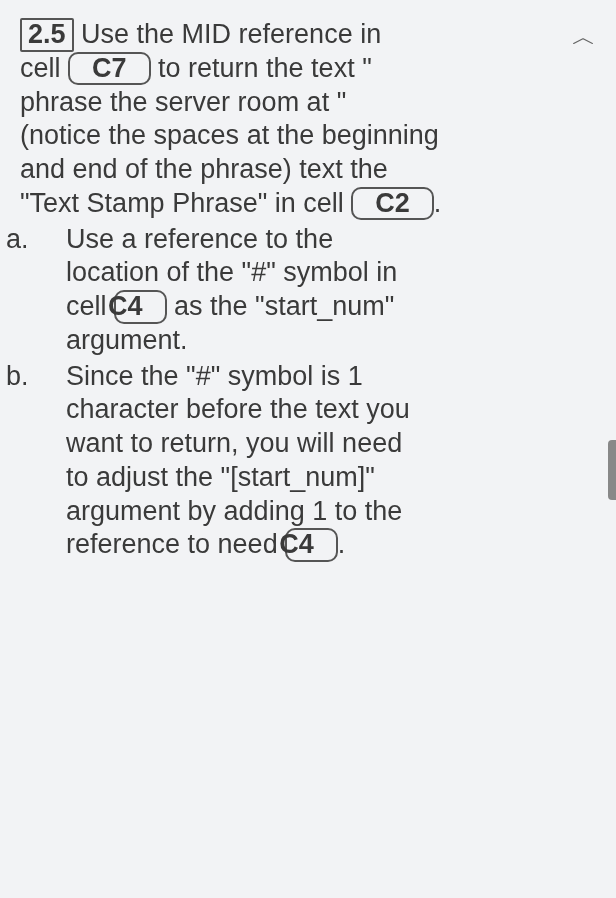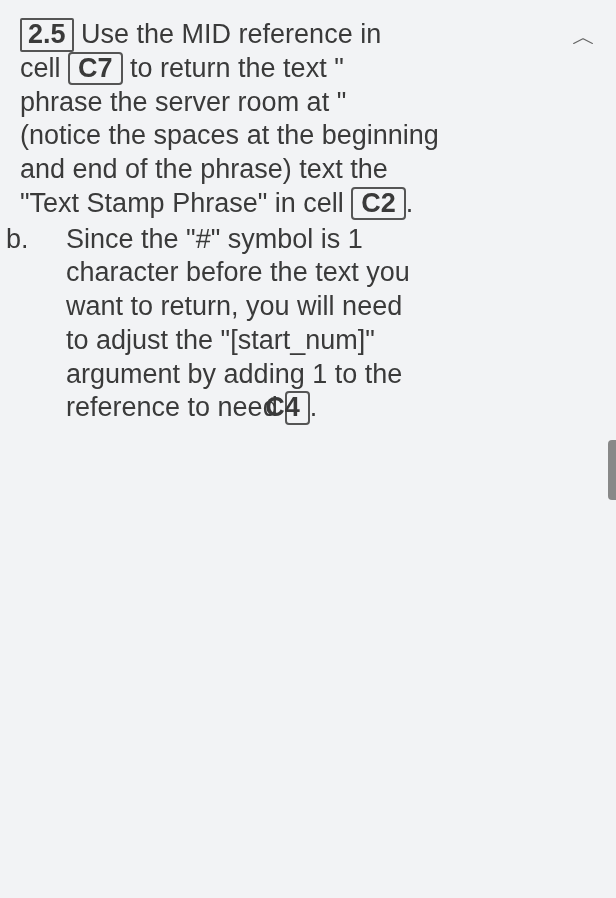--- a/index.html
+++ b/index.html
@@ -24,22 +24,22 @@
     display: inline-block;
     border: 2px solid #555;
     border-radius: 2px;
     padding: 0 6px;
     font-weight: 600;
     line-height: 1.1;
     vertical-align: baseline;
   }
   .pill.cell {
     font-weight: 700;
-    border-radius: 4px;
-    padding: 0 8px;
+    border-radius: 10px;
+    padding: 0 22px;
   }
   .intro {
     margin-bottom: 2px;
   }
   .sub {
     padding-left: 46px;
     text-indent: -30px;
     margin-top: 2px;
   }
   .sub .letter {
@@ -72,20 +72,26 @@
 
   <p class="intro">
     <span class="pill">2.5</span><span> Use the MID reference in</span><br>
     <span>cell </span><span class="pill cell">C7</span><span> to return the text "</span><br>
     <span>phrase the server room at "</span><br>
     <span>(notice the spaces at the beginning</span><br>
     <span>and end of the phrase) text the</span><br>
     <span>"Text Stamp Phrase" in cell </span><span class="pill cell">C2</span><span>.</span>
   </p>
 
+  <p class="sub">
+    <span class="letter">a.</span><span>Use a reference to the</span><br>
+    <span>location of the "#" symbol in</span><br>
+    <span>cell </span><span class="pill cell">C4</span><span> as the "start_num"</span><br>
+    <span>argument.</span>
+  </p>
 
   <p class="sub">
     <span class="letter">b.</span><span>Since the "#" symbol is 1</span><br>
     <span>character before the text you</span><br>
     <span>want to return, you will need</span><br>
     <span>to adjust the "[start_num]"</span><br>
     <span>argument by adding 1 to the</span><br>
     <span>reference to need </span><span class="pill cell">C4</span><span>.</span>
   </p>
 

